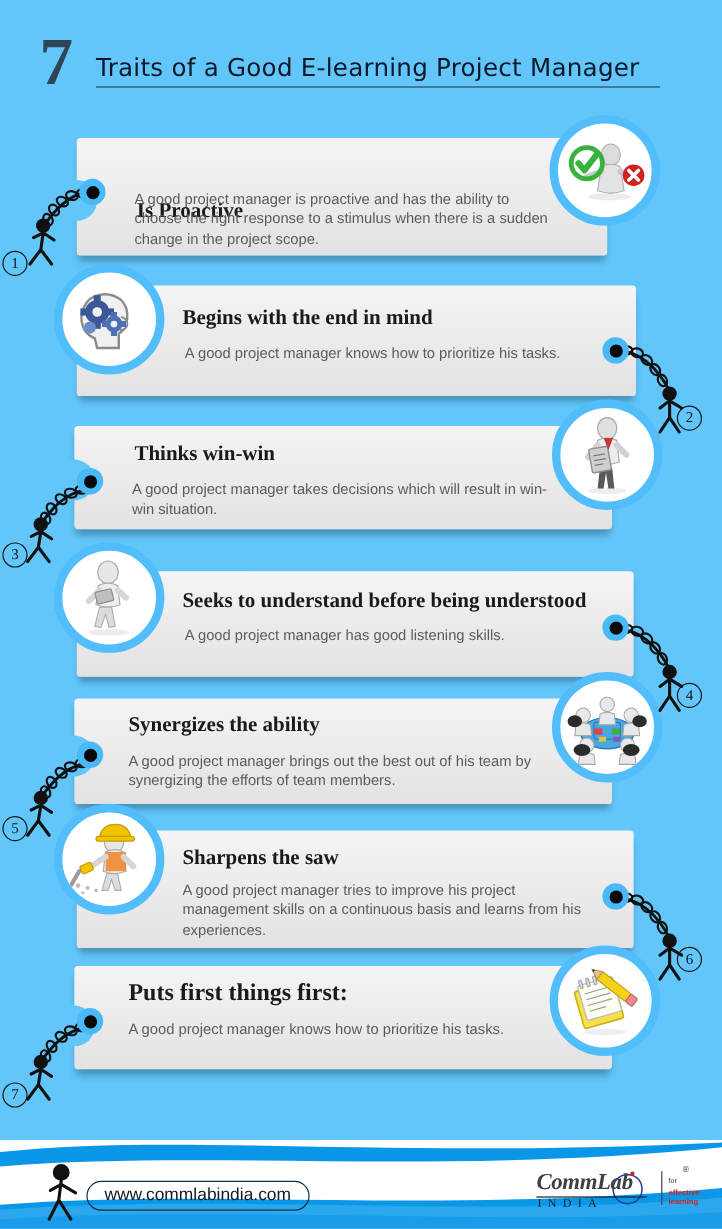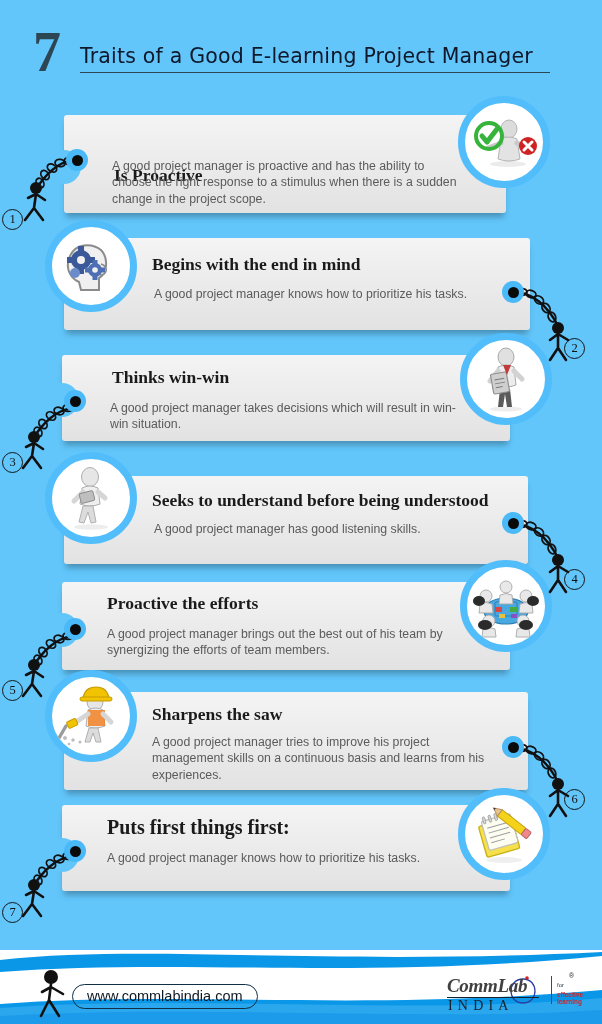--- a/index.html
+++ b/index.html
@@ -141,21 +141,21 @@
     font-size: 19px; color: #404040;
     letter-spacing: -.3px;
   }
   .logo .lrule {
     position: absolute; left: 0; top: 25px; width: 92px; height: 0;
     border-bottom: 1.2px solid #16222b;
   }
   .logo .lsub {
     position: absolute; left: 1px; top: 26px;
     font-family: "Liberation Serif", serif;
-    font-size: 14px; color: #16222b; letter-spacing: 5.2px;
+    font-size: 10px; color: #16222b; letter-spacing: 5.2px;
   }
   .logo .lreg {
     position: absolute; left: 122px; top: 0;
     font-size: 7px; color: #16222b;
   }
   .logo .ldiv {
     position: absolute; left: 104px; top: 4px; width: 0; height: 28px;
     border-left: 1px solid #3b4a55;
   }
   .logo .ltag1 {
@@ -329,21 +329,21 @@
       <path d="M50 48 L50 62 M50 62 L42 74 M50 62 L58 74 M42 54 L50 48 M50 48 L60 54" stroke="#111" stroke-width="2.6" fill="none" stroke-linecap="round"></path>
     </svg>
   </div>
   <div class="anchor" style="left:502px; top:512px;">
       <i></i>
     </div>
   <div class="numbadge" style="left:564px; top:569px;">4</div>
 
   <div class="card" style="left:62px; top:582px; width:448px; height:88px;">
     <div class="notch" style="left:-17px; top:31px;"></div>
-    <div class="title" style="left:45px; top:11px; font-size:17.5px;">Proactive the efforts</div>
+    <div class="title" style="left:45px; top:11px; font-size:17.5px;">Synergizes the ability</div>
     <div class="body" style="left:45px; top:44px; width:350px;">A good project manager brings out the best out of his team by synergizing the efforts of team members.</div>
   </div>
   <div class="bubble" style="left:460px; top:560px;">
     <svg width="74" height="74" viewBox="0 0 74 74">
       <ellipse cx="37" cy="42" rx="22" ry="13" fill="#4aa8e0" stroke="#2b7fb4" stroke-width="1.2"></ellipse>
       <rect x="26" y="33" width="22" height="14" rx="1.5" fill="#4aa8e0" stroke="#2b7fb4" stroke-width="1"></rect>
       <g fill="#e8e8e8" stroke="#a8a8a8" stroke-width=".9">
         <circle cx="37" cy="18" r="6"></circle>
           <path d="M31 26 q6 -3 12 0 l1 9 h-14 z"></path>
         <circle cx="17" cy="27" r="6"></circle>

